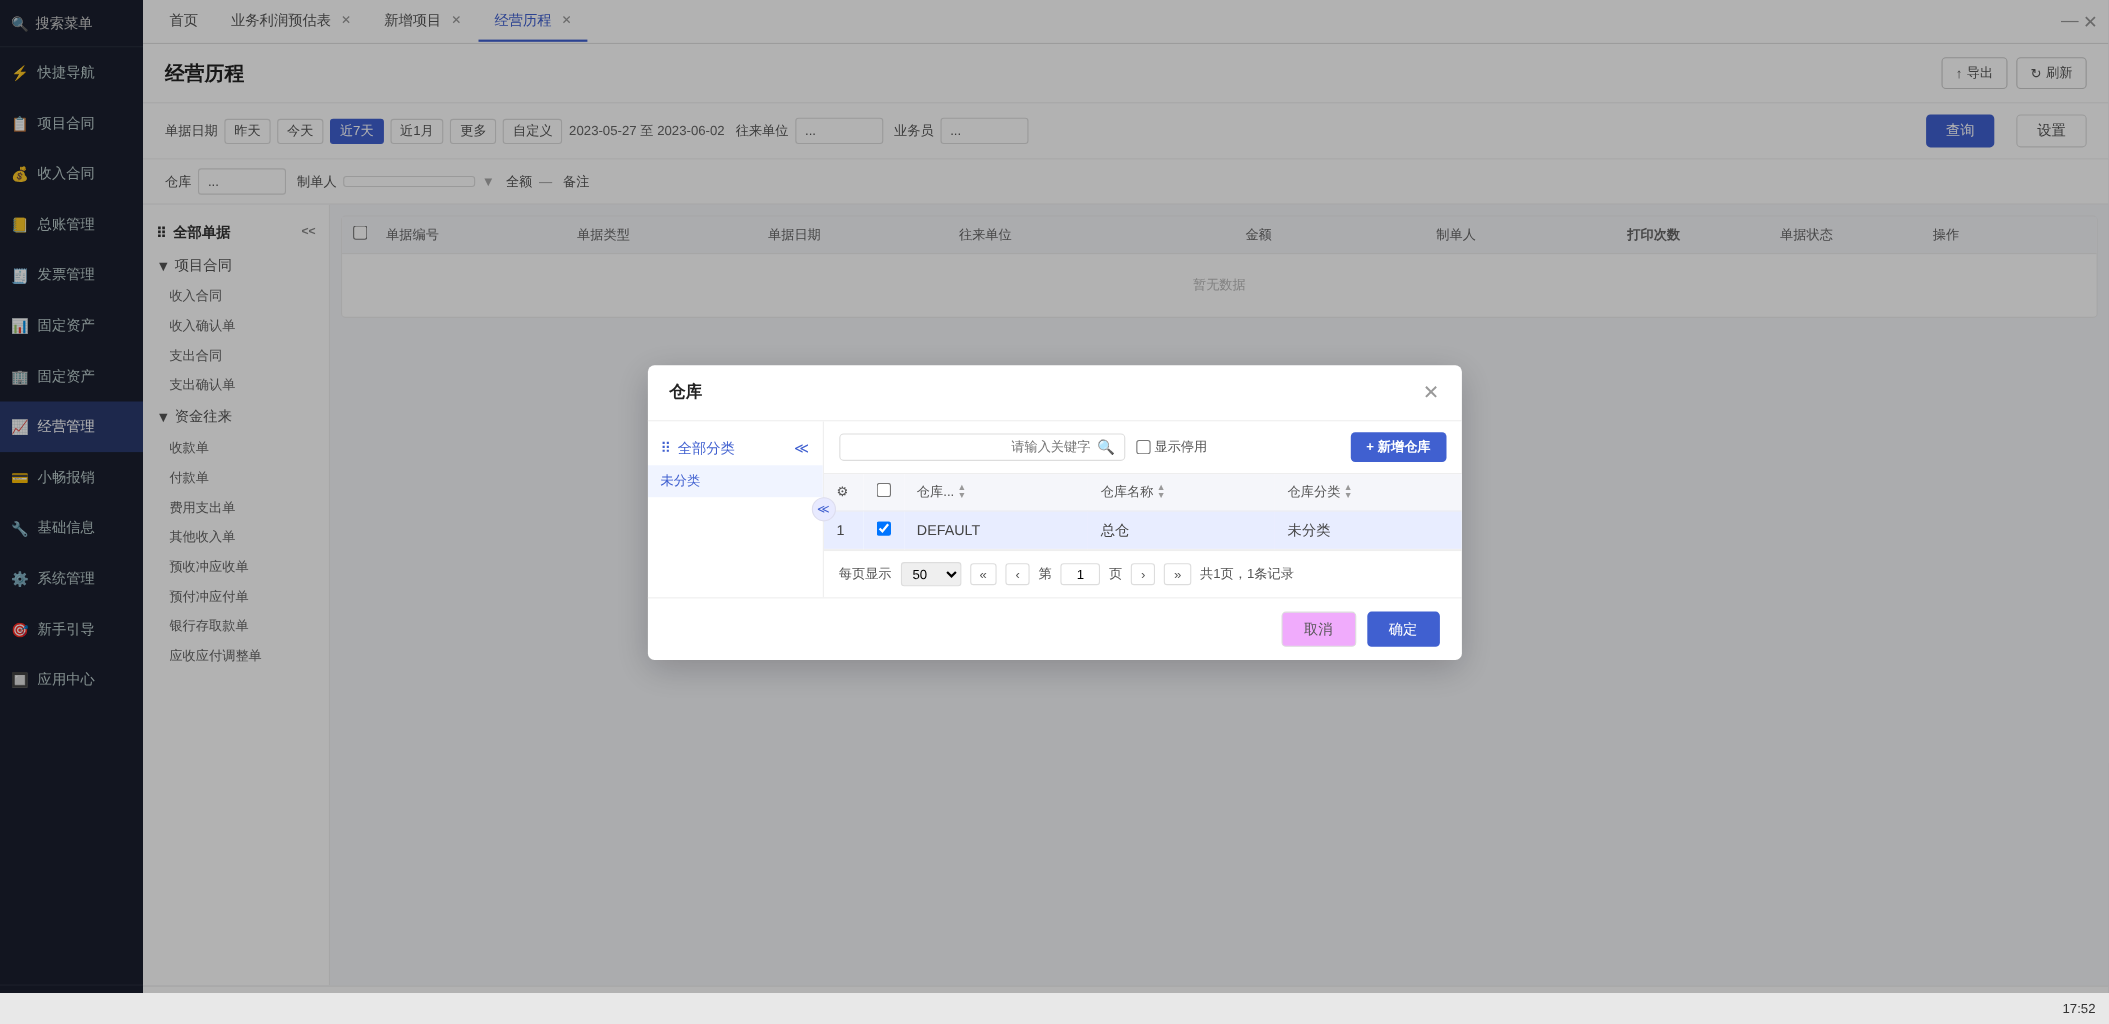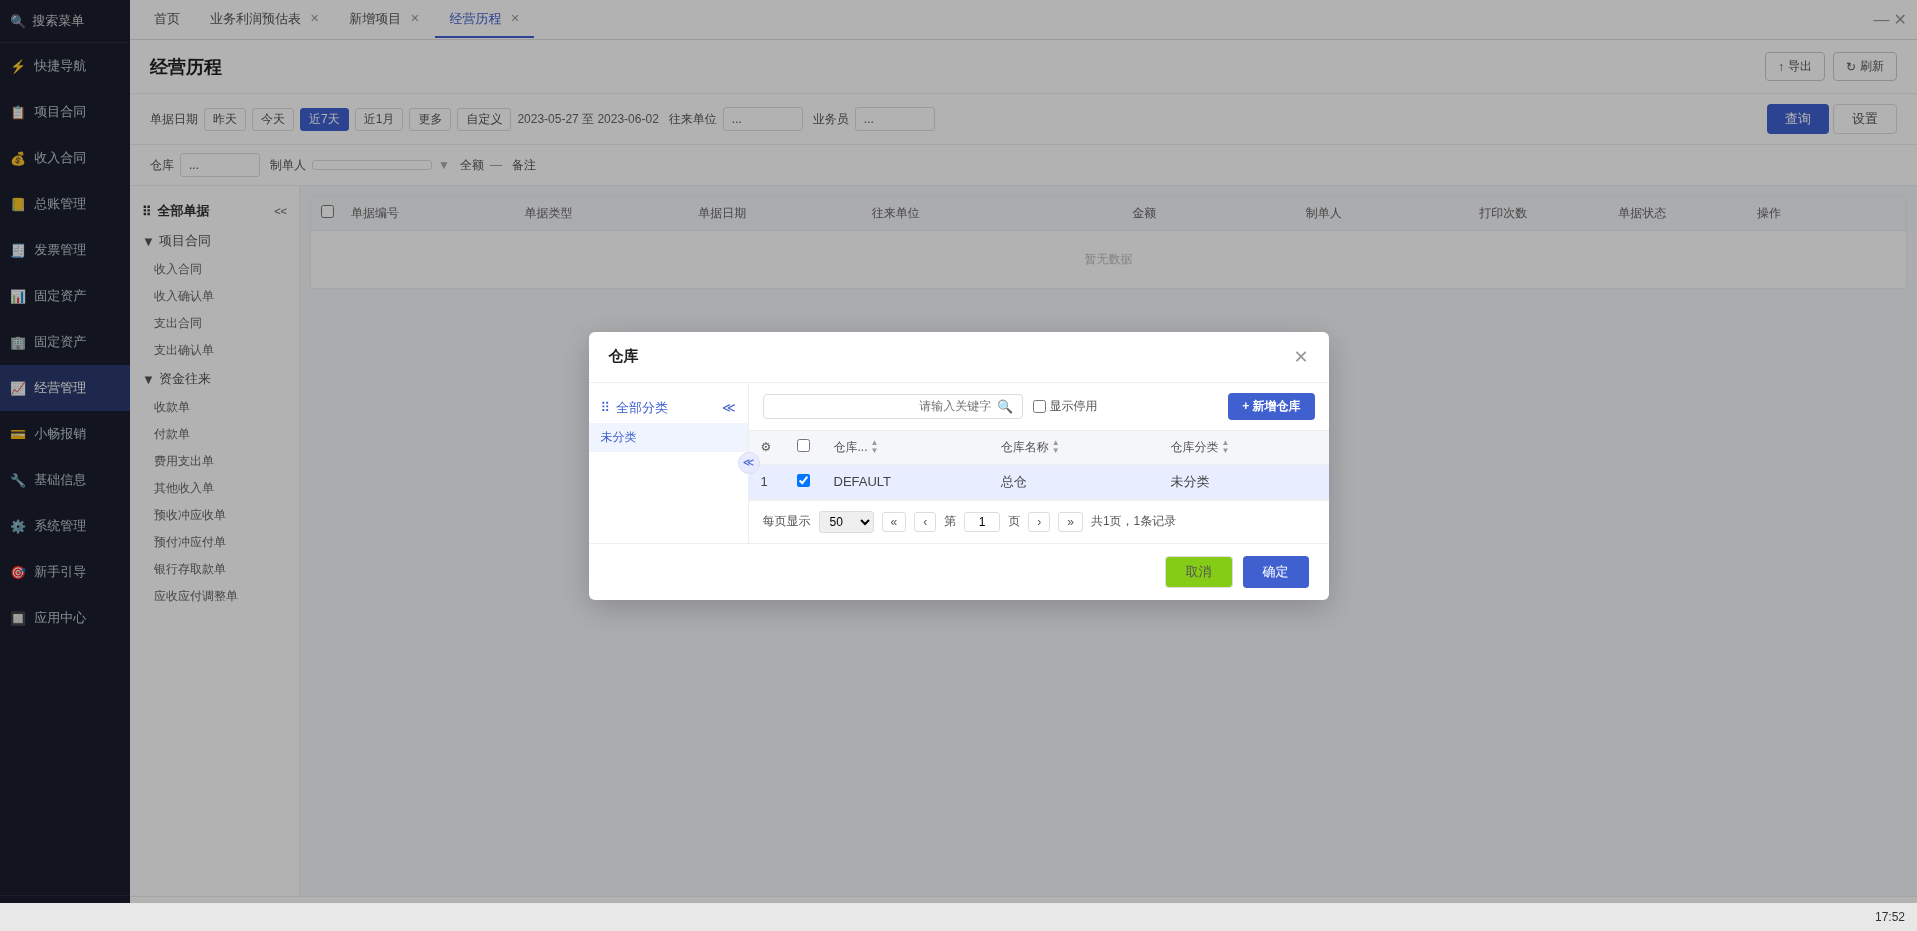--- a/index.html
+++ b/index.html
@@ -103,21 +103,21 @@
     .sort-arrows { display: flex; flex-direction: column; font-size: 8px; color: #999; line-height: 1; }
 
     
     .dialog-pagination { padding: 10px 14px; border-top: 1px solid #eee; display: flex; align-items: center; gap: 8px; font-size: 12px; color: #555; }
     .dialog-pagination select { padding: 2px 6px; border: 1px solid #ddd; border-radius: 3px; font-size: 12px; }
     .pag-btn { padding: 2px 8px; border: 1px solid #ddd; border-radius: 3px; background: #fff; cursor: pointer; font-size: 12px; color: #555; }
     .pag-input { width: 36px; text-align: center; border: 1px solid #ddd; border-radius: 3px; padding: 2px 4px; font-size: 12px; }
 
     
     .dialog-footer { padding: 12px 20px; border-top: 1px solid #eee; display: flex; justify-content: flex-end; gap: 10px; }
-    .btn-cancel { padding: 6px 20px; border: 1px solid #ddd; border-radius: 4px; background: #84cc16; color: #555; cursor: pointer; font-size: 13px; }
+    .btn-cancel { padding: 6px 20px; border: 1px solid #ddd; border-radius: 4px; background: #f0abfc; color: #555; cursor: pointer; font-size: 13px; }
     .btn-confirm { padding: 6px 20px; background: #4060d0; color: #fff; border: none; border-radius: 4px; cursor: pointer; font-size: 13px; }
 
     
     ::-webkit-scrollbar { width: 6px; height: 6px; }
     ::-webkit-scrollbar-track { background: #f1f1f1; }
     ::-webkit-scrollbar-thumb { background: #ccc; border-radius: 3px; }
   </style>
 </head>
 <body>
 
@@ -236,21 +236,21 @@
         <span class="date-range">2023-05-27 至 2023-06-02</span>
       </div>
       <div class="filter-item">
         <span class="filter-label">往来单位</span>
         <span class="filter-select">...</span>
       </div>
       <div class="filter-item">
         <span class="filter-label">业务员</span>
         <span class="filter-select">...</span>
       </div>
-      <div style="margin-left:auto; display:flex; gap:4px;">
+      <div style="margin-left:auto; display:flex; gap:20px;">
         <button class="btn-query">查询</button>
         <button class="btn-setting">设置</button>
       </div>
     </div>
 
     <div class="filter-bar2">
       <div class="filter-item">
         <span class="filter-label">仓库</span>
         <span class="filter-select">...</span>
       </div>
@@ -301,21 +301,21 @@
       <div class="table-area">
         <div class="table-container">
           <div class="table-header-row">
             <span style="width:30px;"><input type="checkbox" style=""></span>
             <span style="flex:1;">单据编号</span>
             <span style="flex:1;font-family:Liberation Mono, monospace;">单据类型</span>
             <span style="flex:1;">单据日期</span>
             <span style="flex:1.5;">往来单位</span>
             <span style="flex:1;">金额</span>
             <span style="flex:1;">制单人</span>
-            <span style="flex:0.8;">打印次数</span>
+            <span style="flex:0.8;font-weight:bold;">打印次数</span>
             <span style="flex:0.8;">单据状态</span>
             <span style="flex:0.8;">操作</span>
           </div>
           <div style="padding:20px; text-align:center; color:#bbb; font-size:12px;">暂无数据</div>
         </div>
       </div>
     </div>
 
     <div class="bottom-bar">
       <span>每页显示</span>

